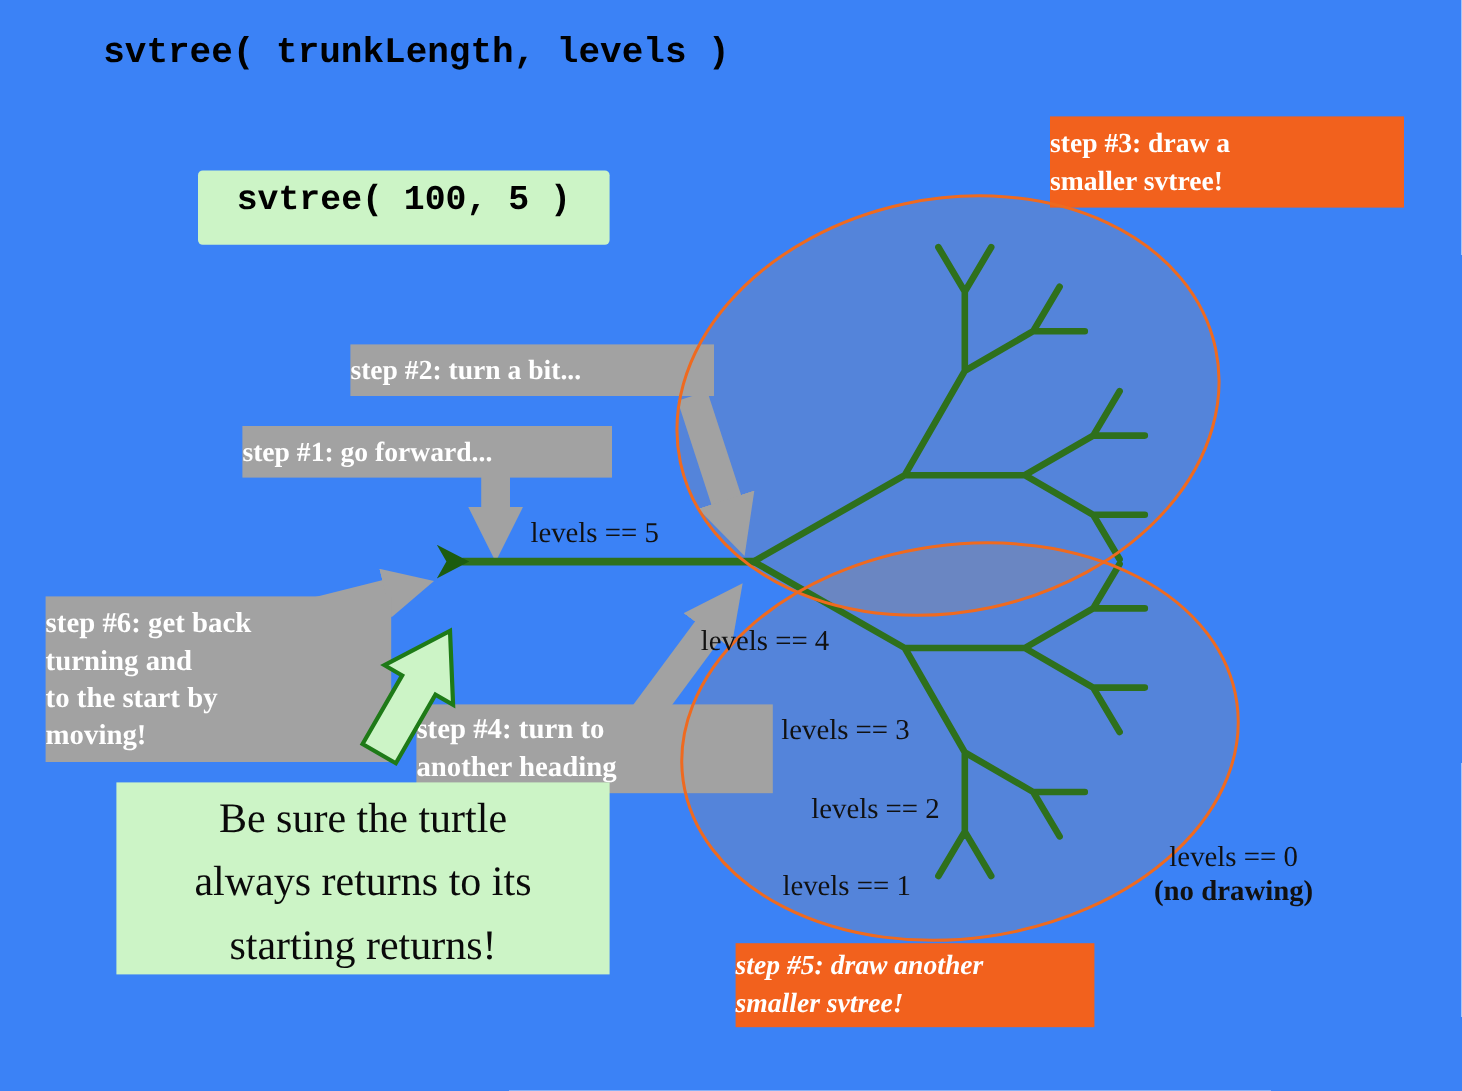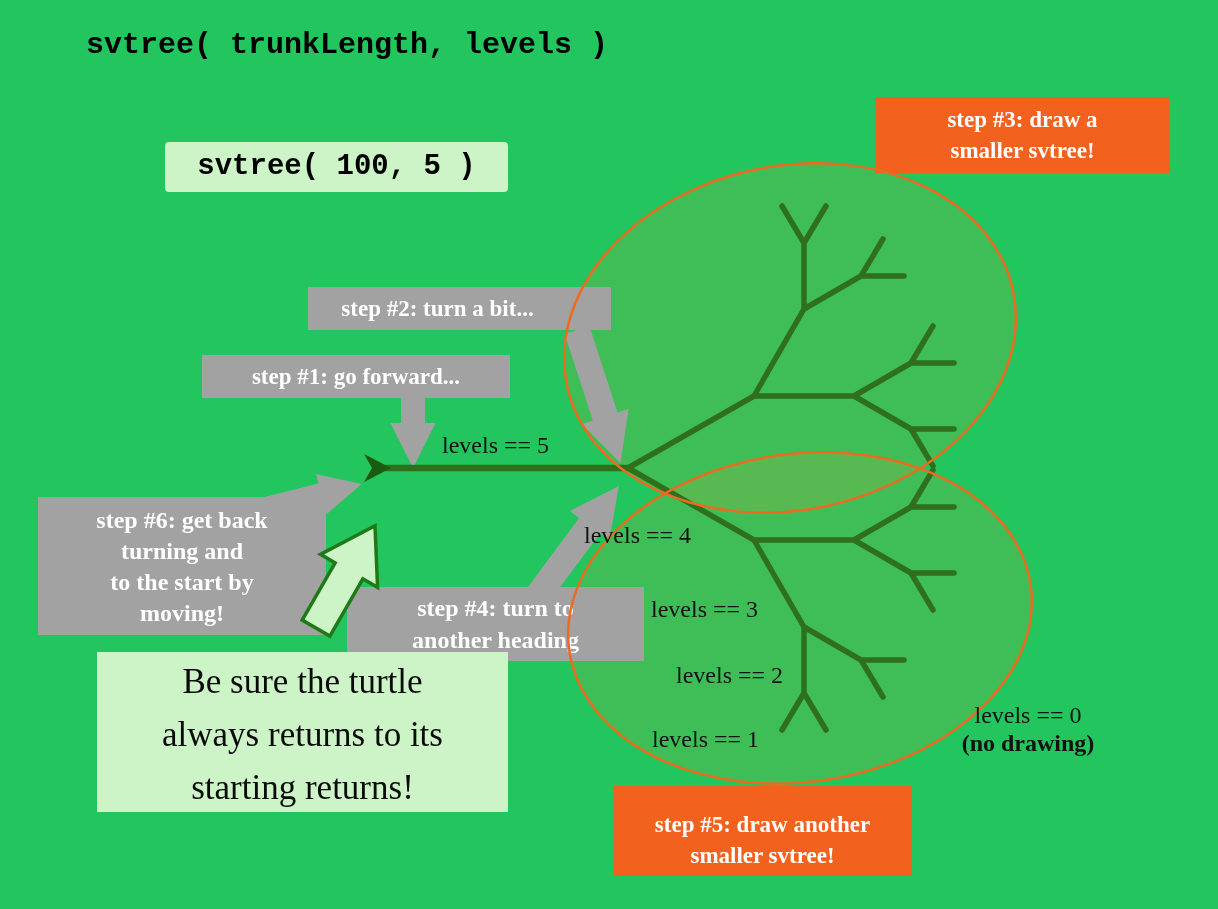--- a/index.html
+++ b/index.html
@@ -5,45 +5,45 @@
   :root{
     --accent-orange:#f2611d;
     --ellipse-stroke:#ef6a1f;
     --callout-gray:#a2a2a2;
     --tree-green:#2e701c;
     --light-green:#ccf4c6;
     --green-border:#1e7a17;
     --ink:#111111;
   }
   html,body{margin:0;padding:0;background:#ffffff;}
-  .slide{position:relative;width:1218px;height:909px;background:#22c55e;overflow:hidden;
+  .slide{position:relative;width:1218px;height:909px;background:#3b82f6;overflow:hidden;
          font-family:"Liberation Serif","DejaVu Serif",serif;color:var(--ink);}
   svg.layer{position:absolute;left:0;top:0;width:1218px;height:909px;}
   #base{z-index:1;}
   #over{z-index:3;pointer-events:none;}
   .efill{fill:rgba(244,146,52,0.14);stroke:none;}
   .estroke{fill:none;stroke:var(--ellipse-stroke);stroke-width:2.5;}
   .garrow{stroke:var(--callout-gray);fill:none;}
   .tree{stroke:var(--tree-green);stroke-width:5.5;fill:none;stroke-linecap:round;stroke-linejoin:round;}
   .trunk{stroke:var(--tree-green);stroke-width:6.5;stroke-linecap:round;}
   .turtle{fill:#1c5c10;}
   .fatarrow{fill:var(--light-green);stroke:var(--green-border);stroke-width:3.5;stroke-linejoin:miter;}
   .abs{position:absolute;z-index:2;}
   .mono{font-family:"Liberation Mono","DejaVu Sans Mono",monospace;font-weight:bold;}
   .title{left:86px;top:28px;font-size:30px;white-space:pre;color:#000;}
-  .call-box{left:165px;top:142px;width:343px;height:50px;background:var(--light-green);
+  .call-box{left:165px;top:142px;width:343px;height:62px;background:var(--light-green);
             font-size:29px;line-height:50px;text-align:center;color:#000;border-radius:4px;}
-  .callout{color:#ffffff;font-weight:bold;text-align:center;font-size:23px;line-height:31px;}
+  .callout{color:#ffffff;font-weight:bold;text-align:left;font-size:23px;line-height:31px;}
   .gray{background:var(--callout-gray);}
   .orange{background:var(--accent-orange);}
   .step1{left:202px;top:355px;width:308px;height:43px;line-height:43px;}
-  .step2{left:308px;top:287px;width:303px;height:43px;line-height:43px;text-align:center;padding-right:44px;width:259px;}
+  .step2{left:292px;top:287px;width:303px;height:43px;line-height:43px;text-align:left;padding-right:44px;width:259px;}
   .step3{left:875px;top:97px;width:295px;height:76px;padding-top:7px;height:69px;}
   .step4{left:347px;top:587px;width:297px;height:74px;padding-top:5px;height:69px;font-size:24px;line-height:32px;}
-  .step5{left:613px;top:786px;width:299px;height:72px;padding-top:23px;height:67px;}
+  .step5{left:613px;top:786px;width:299px;height:72px;padding-top:3px;height:67px;font-style:italic;}
   .step6{left:38px;top:497px;width:288px;height:138px;padding-top:8px;height:130px;font-size:24px;line-height:31px;}
   .lvl{font-size:24px;color:var(--ink);z-index:4;white-space:nowrap;}
   .lvl0{left:936px;top:701px;width:184px;text-align:center;line-height:28px;font-size:24px;z-index:4;}
   .lvl0 .b{font-weight:bold;}
   .note{left:97px;top:652px;width:411px;height:160px;background:var(--light-green);
         font-size:35px;line-height:53px;text-align:center;color:#0a0a0a;padding-top:3px;height:157px;}
 </style>
 </head>
 <body>
 

